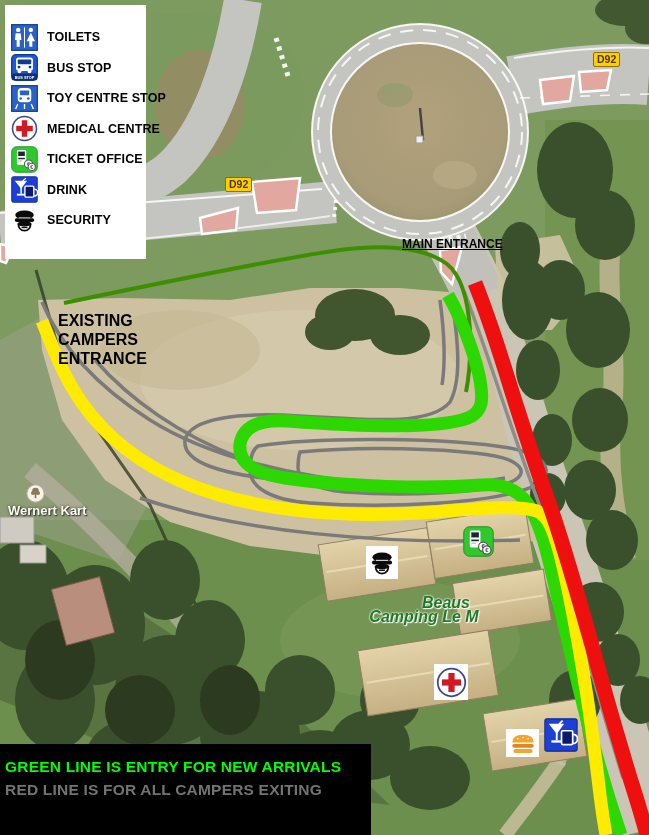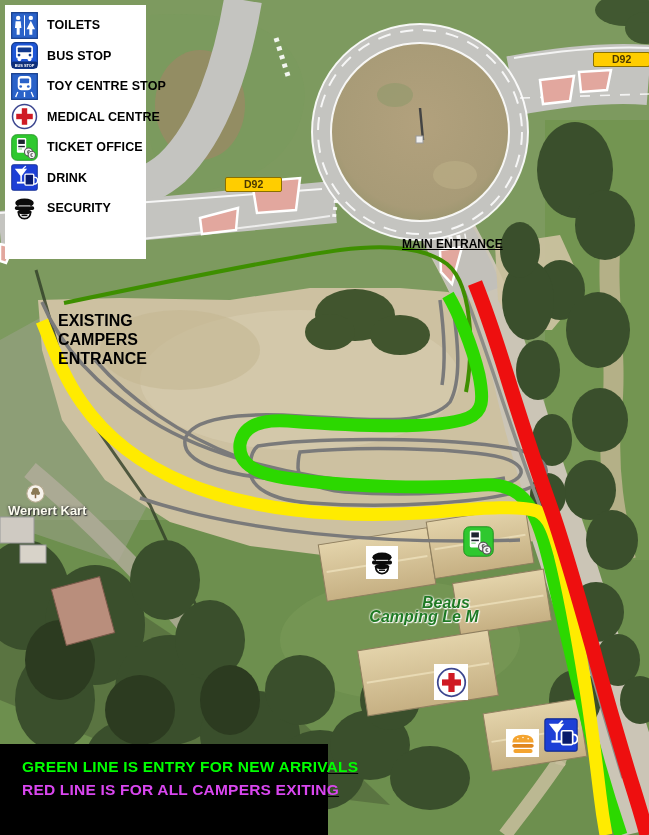--- a/index.html
+++ b/index.html
@@ -4,60 +4,60 @@
 <style>
   html,body{margin:0;padding:0;background:#222;}
   #canvas{
     position:relative;width:649px;height:835px;overflow:hidden;
     font-family:"Liberation Sans",sans-serif;background:#7d9a5f;
   }
   #scene{position:absolute;left:0;top:0;}
   
   #legend{
     position:absolute;left:5px;top:5px;width:141px;height:254px;
-    background:#ffffff;z-index:30;padding:5px 0 0 6px;box-sizing:border-box;
+    background:#ffffff;z-index:30;padding:17px 0 0 6px;box-sizing:border-box;
   }
   .lg-row{display:flex;align-items:center;height:30.5px;}
   .lg-ic{width:27px;height:27px;flex:0 0 27px;display:block;}
   .lg-label{margin-left:9px;font-size:12.5px;font-weight:bold;color:#000;letter-spacing:.1px;white-space:nowrap;}
   
   .maplabel{position:absolute;color:#000;font-weight:bold;z-index:20;}
   #main-entrance{left:402px;top:236px;width:106px;font-size:12px;line-height:17.5px;text-decoration:underline;}
   #existing-entrance{left:58px;top:311px;width:112px;font-size:16px;line-height:19px;}
   .badge{
     position:absolute;z-index:20;background:#fc3;background:#ffcd00;
     border:1.6px solid #8a7000;border-radius:2px;color:#4a3800;
-    font-size:10.5px;font-weight:bold;padding:0 18px;height:13px;line-height:13px;
+    font-size:10.5px;font-weight:bold;padding:0 3px;height:13px;line-height:13px;
   }
   #d92-west{left:225px;top:177px;}
   #d92-east{left:593px;top:52px;}
   #wernert{position:absolute;left:8px;top:503px;z-index:20;font-size:13px;font-weight:bold;
     color:#fbfbee;text-shadow:0 0 3px #3a3a3a,1px 1px 1px #3a3a3a;}
   #wernert-icon{position:absolute;left:26px;top:484px;z-index:20;width:19px;height:19px;}
   #camping-label{position:absolute;left:366px;top:596px;width:116px;z-index:20;
     font-size:16px;font-style:italic;font-weight:bold;color:#1f7a24;text-align:center;
     text-shadow:0 0 2px #fff,0 0 2px #fff,1px 1px 1px #fff;line-height:14px;}
   #camping-label .l1{display:block;transform:translateX(22px);}
   
   .mapic{position:absolute;z-index:20;display:flex;align-items:center;justify-content:center;}
   .whitebox{background:#fff;}
   #mi-security{left:366px;top:546px;width:32px;height:33px;}
   #mi-ticket{left:463px;top:525px;width:31px;height:32px;}
   #mi-medical{left:434px;top:664px;width:34px;height:36px;}
   #mi-food{left:506px;top:729px;width:33px;height:28px;}
   #mi-drink{left:544px;top:717px;width:34px;height:35px;}
   
   #info-box{
-    position:absolute;left:0;top:744px;width:328px;height:91px;background:#000;
-    z-index:30;padding:11px 0 0 22px;box-sizing:border-box;text-decoration:underline;
+    position:absolute;left:0;top:744px;width:371px;height:91px;background:#000;
+    z-index:30;padding:11px 0 0 5px;box-sizing:border-box;text-decoration:underline;
   }
   .info-line{font-size:15.5px;font-weight:bold;line-height:23px;white-space:nowrap;letter-spacing:.2px;}
   .info-line.green{color:#00ff00;}
   .info-line.yellow{color:#ffff00;}
-  .info-line.red{color:#d946ef;}
+  .info-line.red{color:#737373;}
 </style>
 </head>
 <body>
 
 <div id="canvas">
 
   <svg id="scene" width="649" height="835" viewBox="0 0 649 835">
     <defs>
       <linearGradient id="roofg" x1="0" y1="0" x2="0" y2="1">
         <stop offset="0" stop-color="#e3d3aa"></stop>

